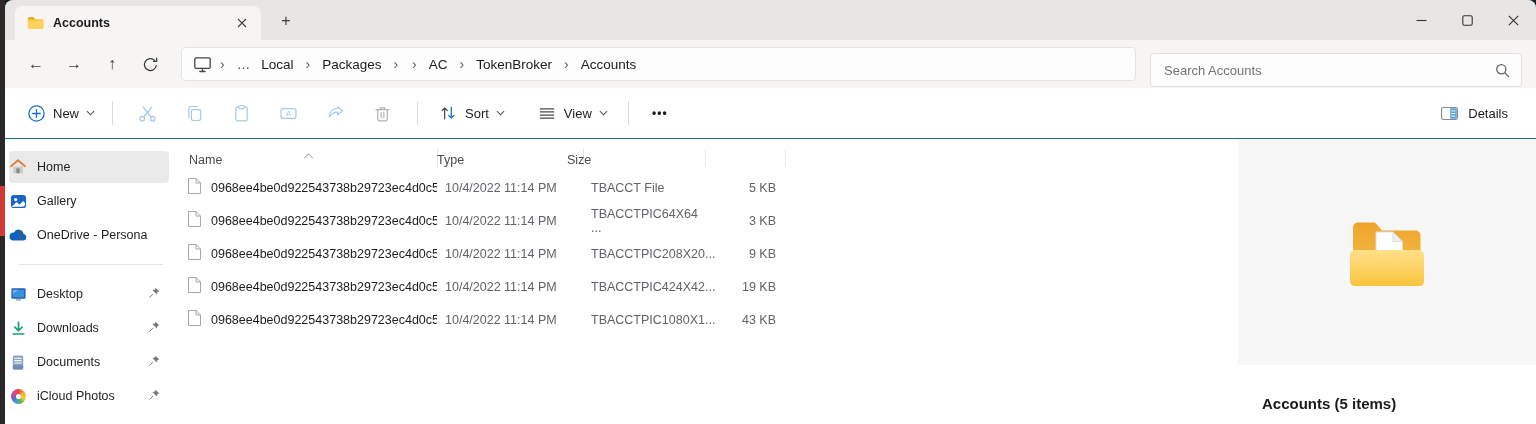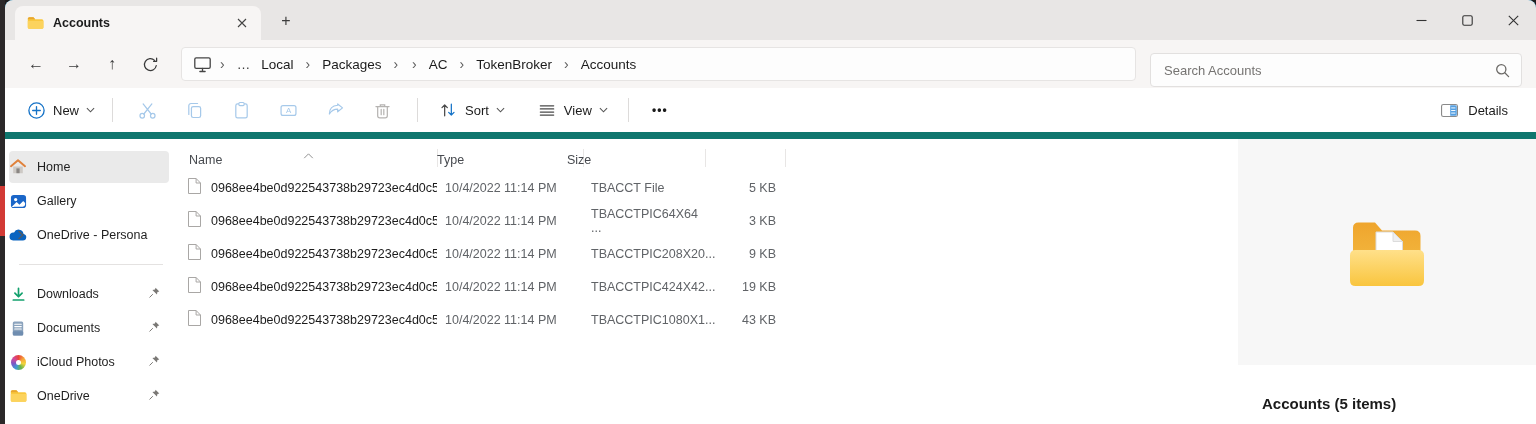--- a/index.html
+++ b/index.html
@@ -36,21 +36,21 @@
   .crumb-sep { font-size:14px; color:#5c5c5c; padding:0 7px; flex:none; }
   .crumb-overflow { font-size:13.5px; color:#3c3c3c; padding:0 5px; letter-spacing:1px; flex:none; }
   .search-box { flex:none; width:372px; height:34px; background:#fdfdfd; border:1px solid #e2e0df;
                 border-radius:4px; margin:12px 2px 0 14px; position:relative; display:flex; align-items:center; }
   .search-box input { border:none; outline:none; background:transparent; width:100%; height:100%;
                       padding:0 34px 0 13px; font-size:13px; color:#1b1b1b; font-family:inherit; }
   .search-box input::placeholder { color:#767472; opacity:1; }
   .search-glyph { position:absolute; right:11px; top:9px; }
 
   
-  .toolbar { flex:none; height:51px; background:#fff; border-bottom:7px solid #0f766e;
+  .toolbar { flex:none; height:51px; background:#fff; border-bottom:1px solid #0f766e;
              display:flex; align-items:center; padding:0 16px; }
   .tb-new { display:flex; align-items:center; gap:7px; padding:0 6px; height:36px; border-radius:4px; }
   .tb-label { font-size:13px; color:#1b1b1b; }
   .tb-sep { width:1px; height:24px; background:#dddbda; margin:0 11px; flex:none; }
   .tb-icon-btn { width:47px; height:36px; display:flex; align-items:center; justify-content:center; border-radius:4px; }
   .tb-drop { display:flex; align-items:center; gap:7px; height:36px; padding:0 9px; border-radius:4px; }
   .tb-more { width:40px; height:36px; display:flex; align-items:center; justify-content:center;
              font-size:12px; letter-spacing:1px; color:#1b1b1b; font-weight:700; }
   .tb-spacer { flex:1; }
   .tb-details { display:flex; align-items:center; gap:8px; height:36px; padding:0 8px; margin-right:4px; border-radius:4px; }
@@ -289,20 +289,35 @@
               <svg width="19" height="13" viewBox="0 0 20 14">
                 <path d="M4.6 12.6h10.9a3.7 3.7 0 0 0 .7-7.33A5.6 5.6 0 0 0 5.6 3.6a4.3 4.3 0 0 0-1 9z" fill="#0a64c0"></path>
               </svg>
             </span>
           <span class="side-label">OneDrive - Persona</span>
         </div>
         <div class="side-divider"></div>
         <div class="side-item">
           <span class="side-icon">
               <svg width="17" height="17" viewBox="0 0 18 18">
+                <rect x="1.5" y="2.5" width="15" height="11" rx="1.4" fill="#1e5fae"></rect>
+                <rect x="3" y="4" width="12" height="8" fill="#3e8fdc"></rect>
+                <path d="M3 4h6l-6 5z" fill="#6cb2ec"></path>
+                <rect x="6.5" y="14" width="5" height="1.4" fill="#9a9a9a"></rect>
+              </svg>
+            </span>
+          <span class="side-label">Desktop</span>
+          <span class="side-pin"><svg width="13" height="13" viewBox="0 0 16 16">
+                <path d="M9.3 2.1l4.6 4.6-2.3.7-.6 3.2-5.6-5.6 3.2-.6z" fill="#7a7875"></path>
+                <path d="M5.6 10.4 2.2 13.8" stroke="#7a7875" stroke-width="1.2" stroke-linecap="round"></path>
+              </svg></span>
+        </div>
+        <div class="side-item">
+          <span class="side-icon">
+              <svg width="17" height="17" viewBox="0 0 18 18">
                 <path d="M9 2.5v8.5M5.2 7.6 9 11.4l3.8-3.8" stroke="#12a06c" stroke-width="1.8" fill="none" stroke-linecap="round" stroke-linejoin="round"></path>
                 <path d="M3.5 14.8h11" stroke="#12a06c" stroke-width="1.8" stroke-linecap="round"></path>
               </svg>
             </span>
           <span class="side-label">Downloads</span>
           <span class="side-pin"><svg width="13" height="13" viewBox="0 0 16 16">
                 <path d="M9.3 2.1l4.6 4.6-2.3.7-.6 3.2-5.6-5.6 3.2-.6z" fill="#7a7875"></path>
                 <path d="M5.6 10.4 2.2 13.8" stroke="#7a7875" stroke-width="1.2" stroke-linecap="round"></path>
               </svg></span>
         </div>

